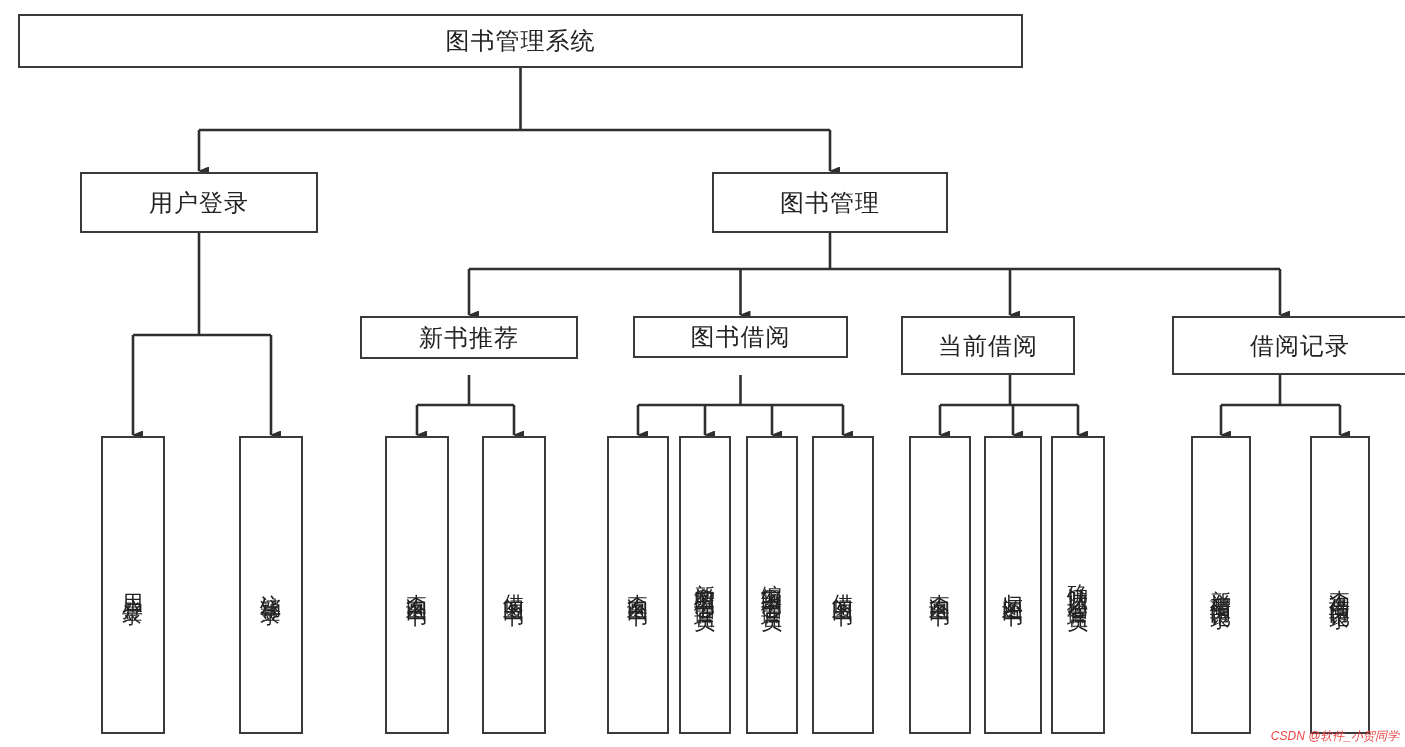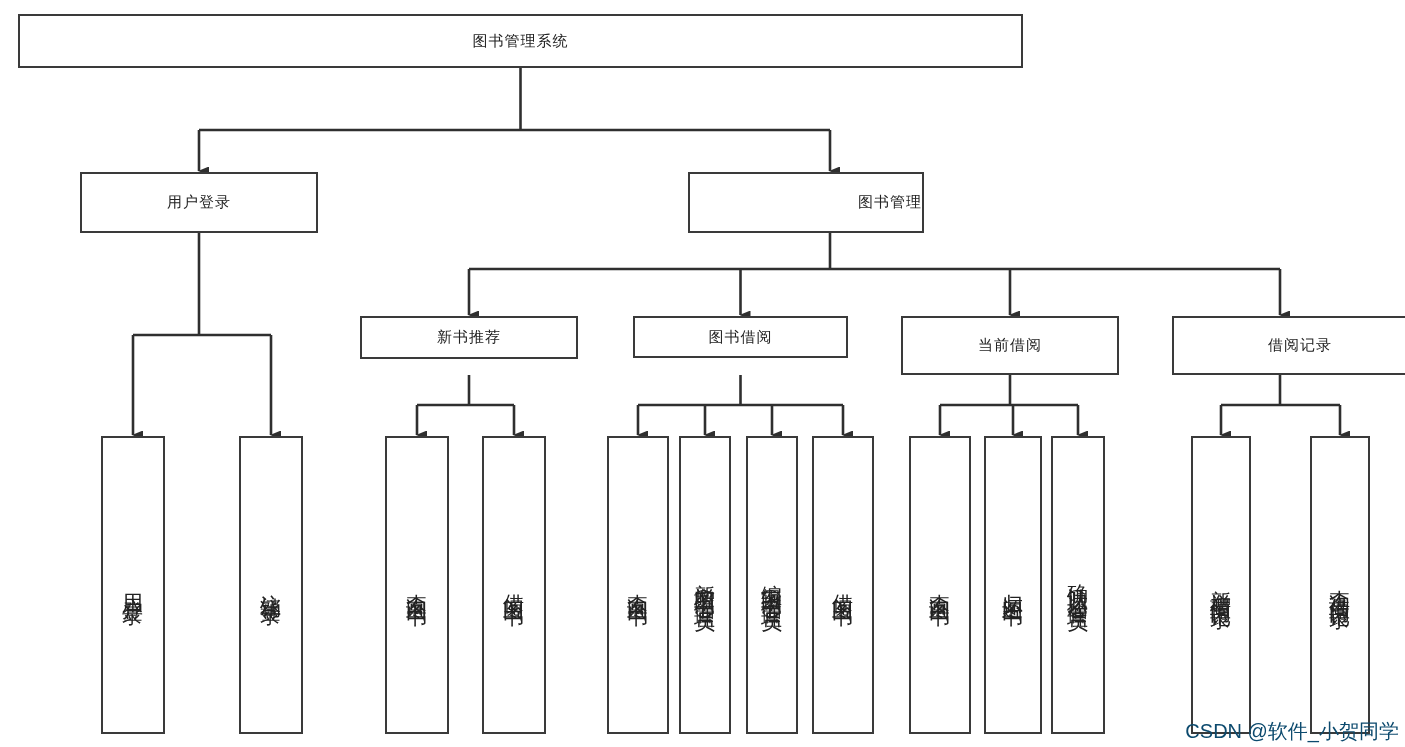--- a/index.html
+++ b/index.html
@@ -30,44 +30,45 @@
     position: absolute;
     box-sizing: border-box;
     background: #ffffff;
     border: 2px solid #3a3a3a;
     display: flex;
     align-items: center;
     justify-content: center;
     color: #222222;
   }
   .node.h {
-    font-size: 15px;
+    font-size: 24px;
     letter-spacing: 1px;
   }
   .node.v {
     font-size: 21px;
   }
   .node.v .vlabel {
     writing-mode: vertical-rl;
     text-orientation: upright;
     letter-spacing: 4px;
     line-height: 1;
     white-space: nowrap;
   }
   .node .hlabel {
     white-space: nowrap;
   }
   #watermark {
     position: absolute;
     right: 6px;
     bottom: 2px;
-    font-size: 20px;
-    color: #0c4a6e;
+    font-size: 12px;
+    color: #ef4444;
     white-space: nowrap;
     font-family: "Liberation Sans", "DejaVu Sans", sans-serif;
+    font-style: italic;
   }
 </style>
 </head>
 <body>
 
 <div id="diagram-root">
 
   <svg id="edges-layer" viewBox="0 0 1405 747" width="1405" height="747" xmlns="http://www.w3.org/2000/svg">
     <defs>
       <marker id="arrowhead" markerWidth="9" markerHeight="11" refX="4.5" refY="10" orient="auto" markerUnits="userSpaceOnUse">
@@ -112,30 +113,30 @@
   </svg>
 
   <div class="node h" style="left: 18px; top: 14px; width: 1005px; height: 54px;">
     <span class="hlabel">图书管理系统</span>
   </div>
 
   <div id="nodes-layer">
       <div class="node h" style="left: 80px; top: 172px; width: 238px; height: 61px;">
         <span class="hlabel">用户登录</span>
       </div>
-      <div class="node h" style="left: 688px; top: 172px; width: 236px; height: 61px; justify-content: flex-end;">
+      <div class="node h" style="left: 712px; top: 172px; width: 236px; height: 61px;">
         <span class="hlabel">图书管理</span>
       </div>
       <div class="node h" style="left: 360px; top: 316px; width: 218px; height: 43px;">
         <span class="hlabel">新书推荐</span>
       </div>
       <div class="node h" style="left: 633px; top: 316px; width: 215px; height: 42px;">
         <span class="hlabel">图书借阅</span>
       </div>
-      <div class="node h" style="left: 901px; top: 316px; width: 218px; height: 59px;">
+      <div class="node h" style="left: 901px; top: 316px; width: 174px; height: 59px;">
         <span class="hlabel">当前借阅</span>
       </div>
       <div class="node h" style="left: 1172px; top: 316px; width: 256px; height: 59px; font-family: Liberation Serif, serif;">
         <span class="hlabel">借阅记录</span>
       </div>
       <div class="node v" style="left: 101px; top: 436px; width: 64px; height: 298px;">
         <span class="vlabel">用户登录</span>
       </div>
       <div class="node v" style="left: 239px; top: 436px; width: 64px; height: 298px;">
         <span class="vlabel">注销登录</span>

